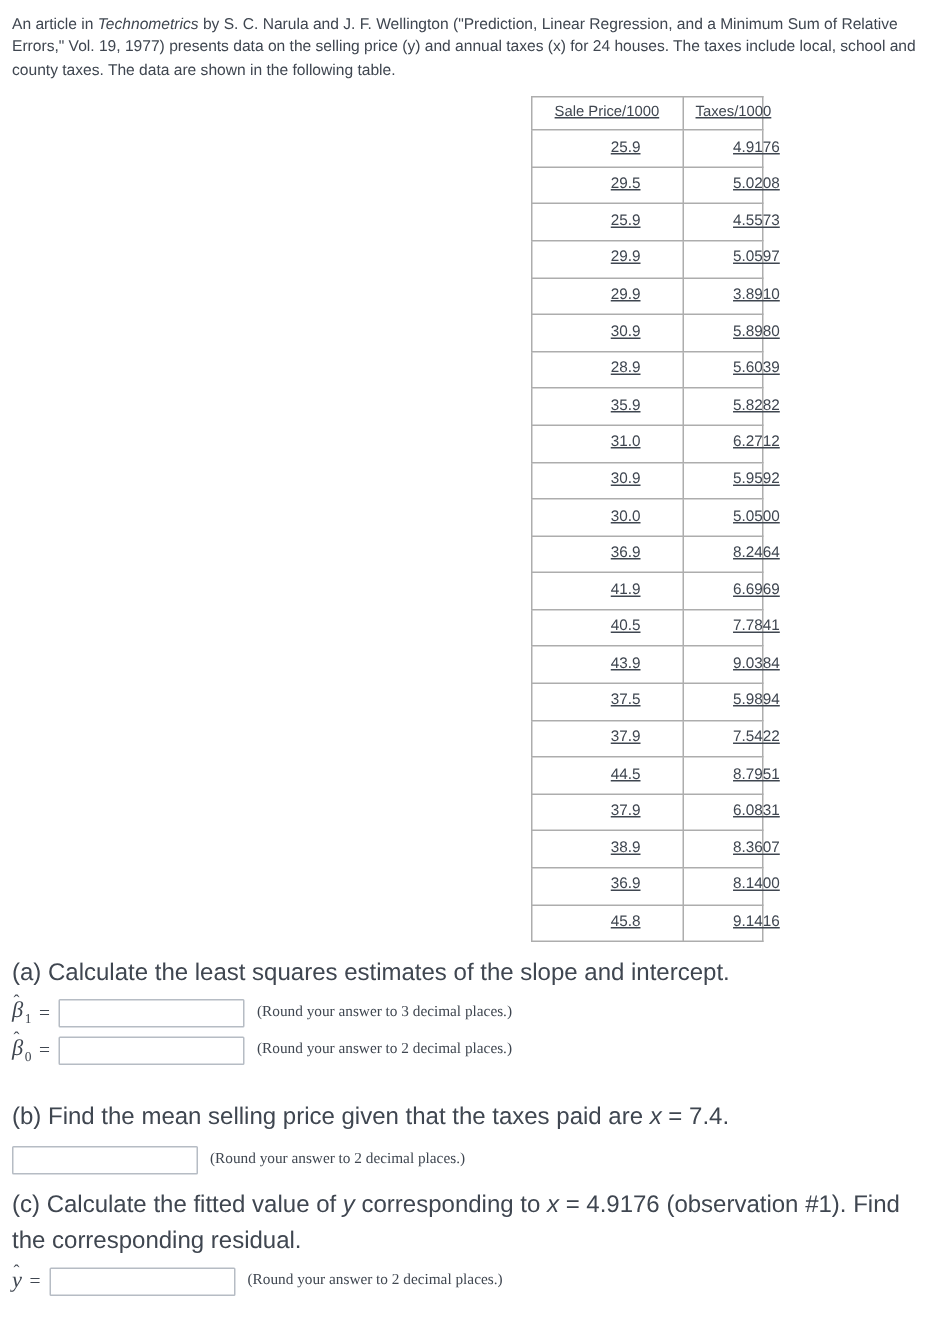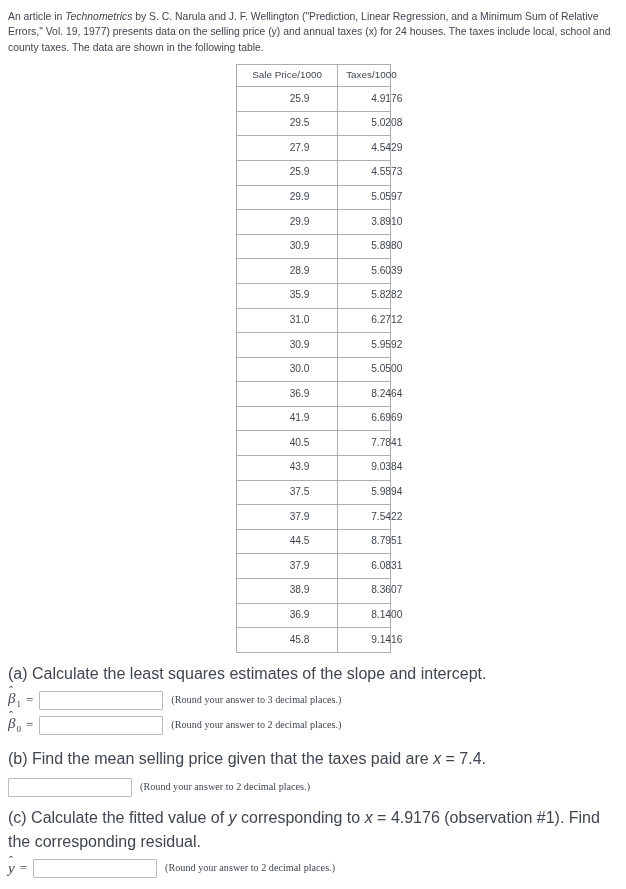--- a/index.html
+++ b/index.html
@@ -26,24 +26,25 @@
     line-height: 1.48;
     color: #3f4650;
     max-width: 612px;
   }
   .intro i { font-style: italic; }
 
   
   .table-wrap {
     width: 100%;
     display: flex;
-    justify-content: flex-start;
+    justify-content: center;
     padding-left: 236px;
     margin-top: 9px;
     box-sizing: border-box;
+    text-decoration: underline;
   }
   table.data {
     border-collapse: collapse;
     table-layout: fixed;
     width: 155px;
   }
   table.data th,
   table.data td {
     border: 1px solid #adadad;
     height: 24.6px;
@@ -121,21 +122,21 @@
     padding: 0 4px;
     border-radius: 1px;
   }
   .hint {
     font-size: 10.2px;
     color: #3f4650;
     margin-left: 8px;
     white-space: nowrap;
     font-family: Liberation Serif, serif;
   }
-  .spacer-top { margin-top: 12px; }
+  .spacer-top { margin-top: 23px; }
   .indent-b { margin-left: 13px; }
   .row-b { margin: 7px 0 9px 0; }
   .row-c { margin: 5px 0 0 0; }
 </style>
 </head>
 <body>
 
 <div class="intro">
   <span>An article in </span><i>Technometrics</i><span> by S. C. Narula and J. F. Wellington ("Prediction, Linear Regression, and a Minimum Sum of Relative Errors," Vol. 19, 1977) presents data on the selling price (y) and annual taxes (x) for 24 houses. The taxes include local, school and county taxes. The data are shown in the following table.</span>
 </div>
@@ -151,24 +152,20 @@
     <tbody id="table-body">
         <tr>
           <td>25.9</td>
           <td>4.9176</td>
         </tr>
         <tr>
           <td>29.5</td>
           <td>5.0208</td>
         </tr>
         <tr>
-          <td>27.9</td>
-          <td>4.5429</td>
-        </tr>
-        <tr>
           <td>25.9</td>
           <td>4.5573</td>
         </tr>
         <tr>
           <td>29.9</td>
           <td>5.0597</td>
         </tr>
         <tr>
           <td>29.9</td>
           <td>3.8910</td>

